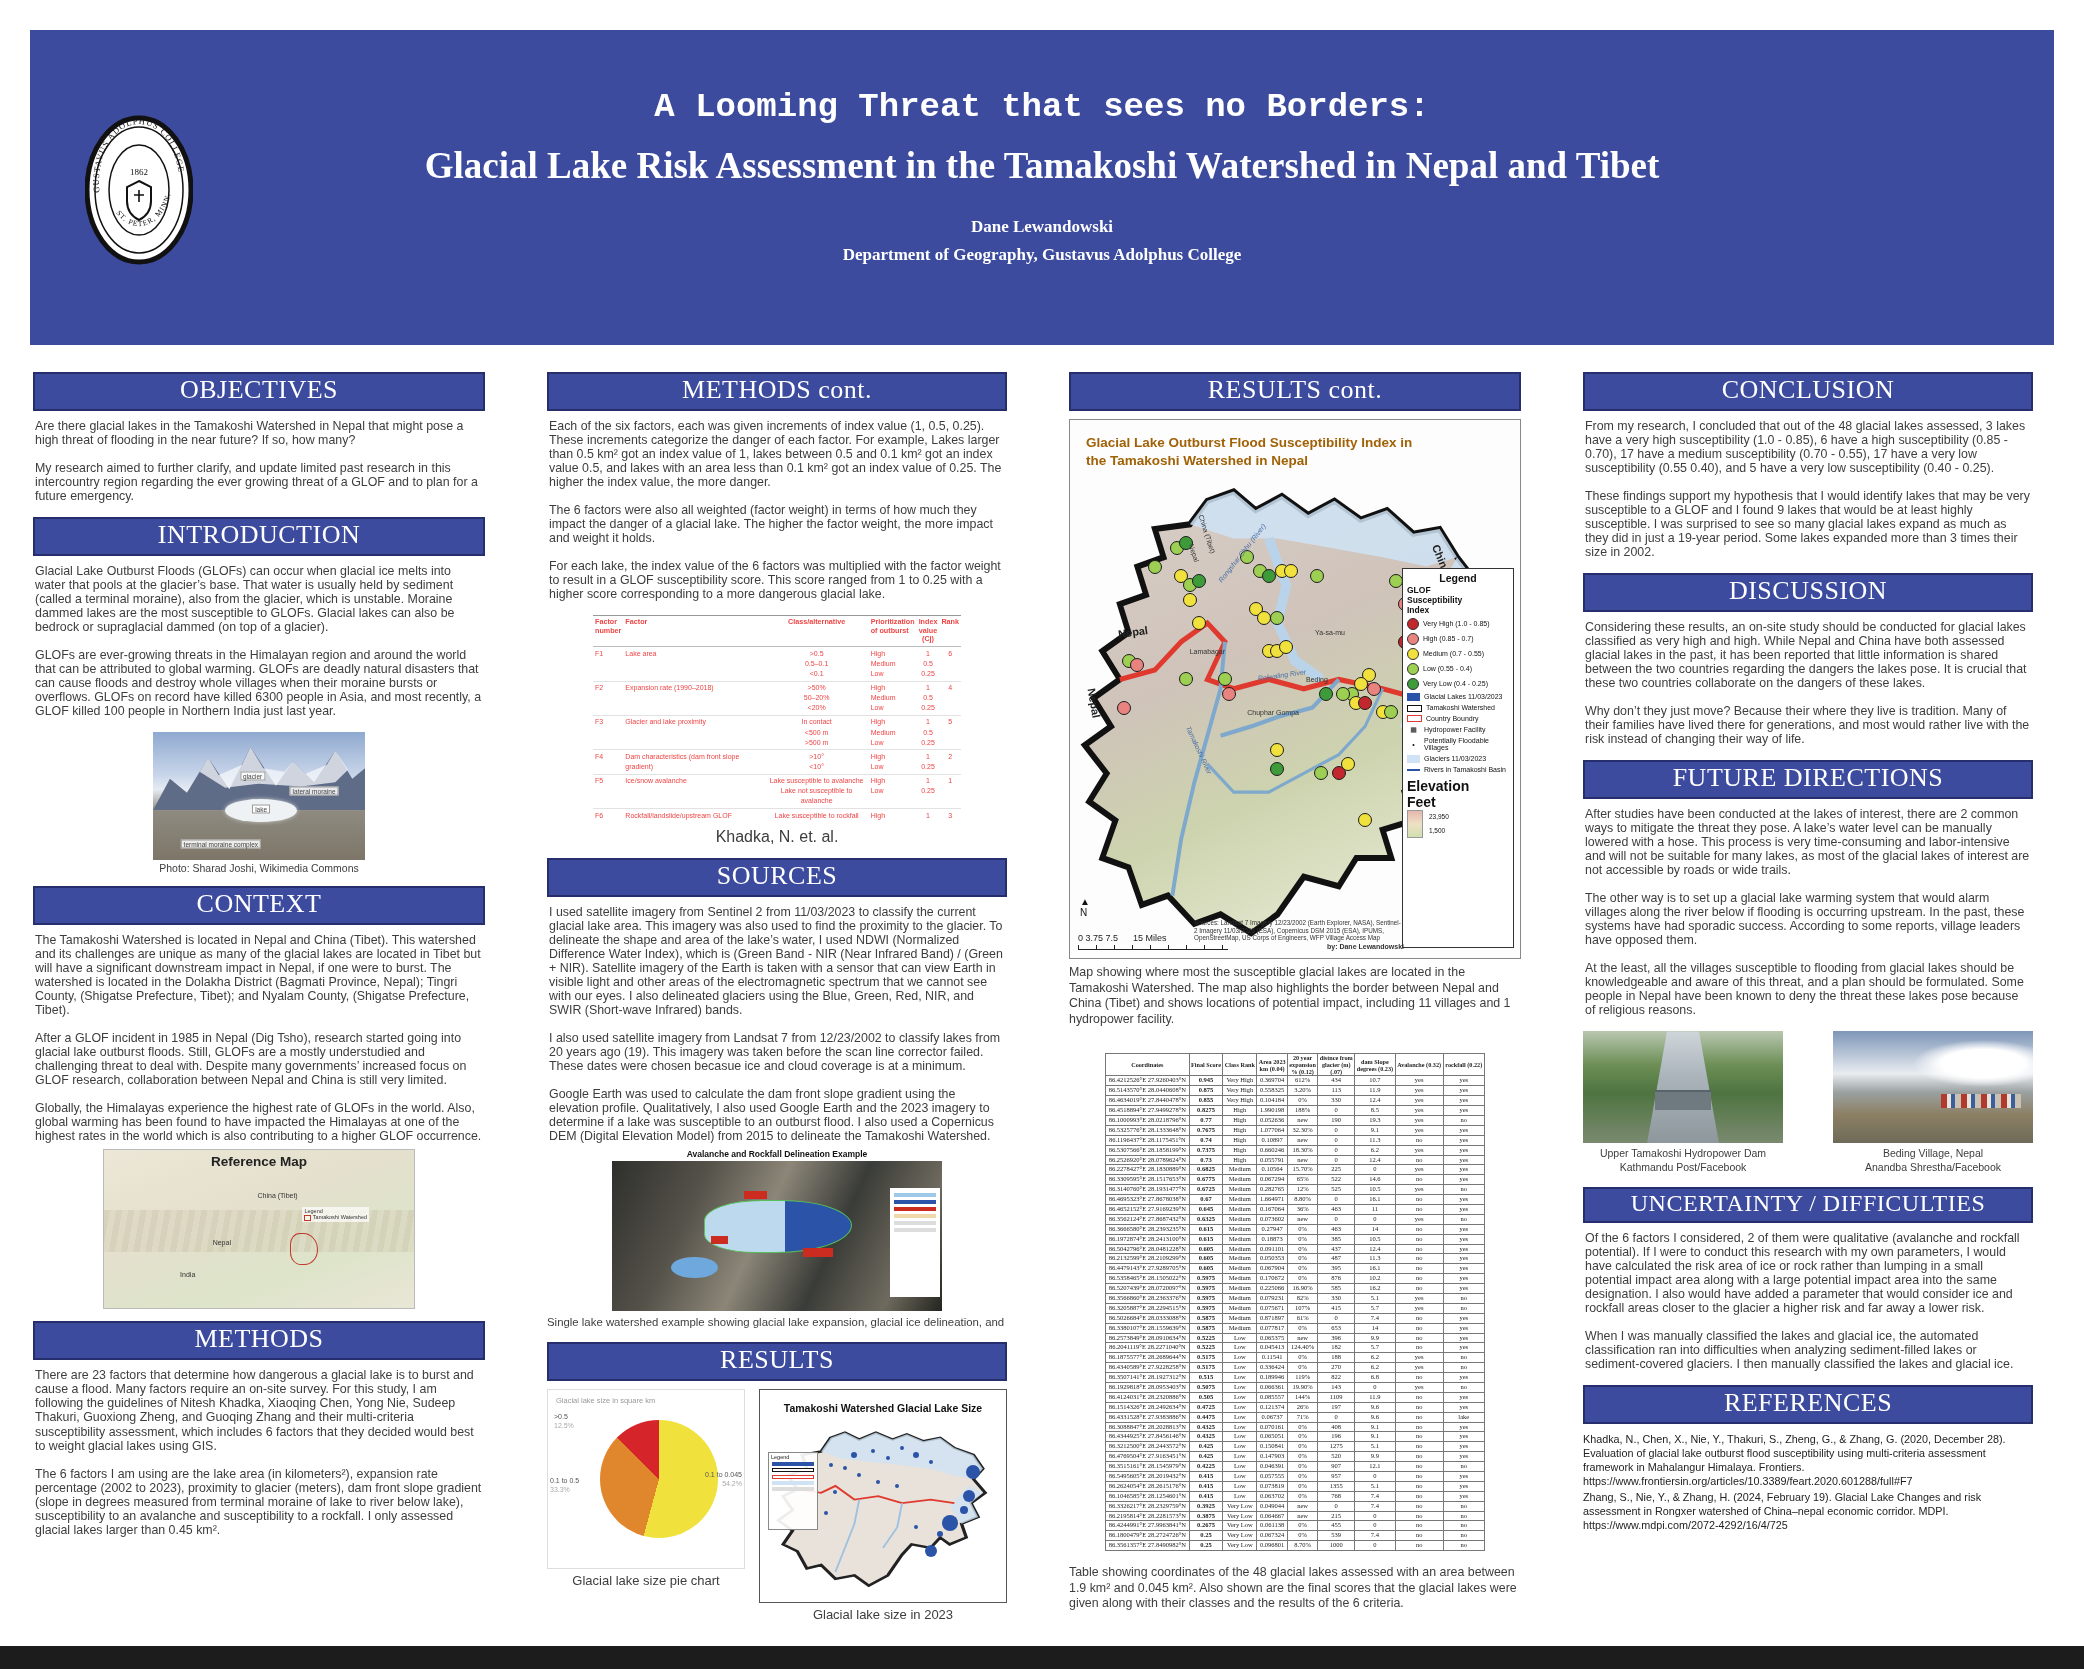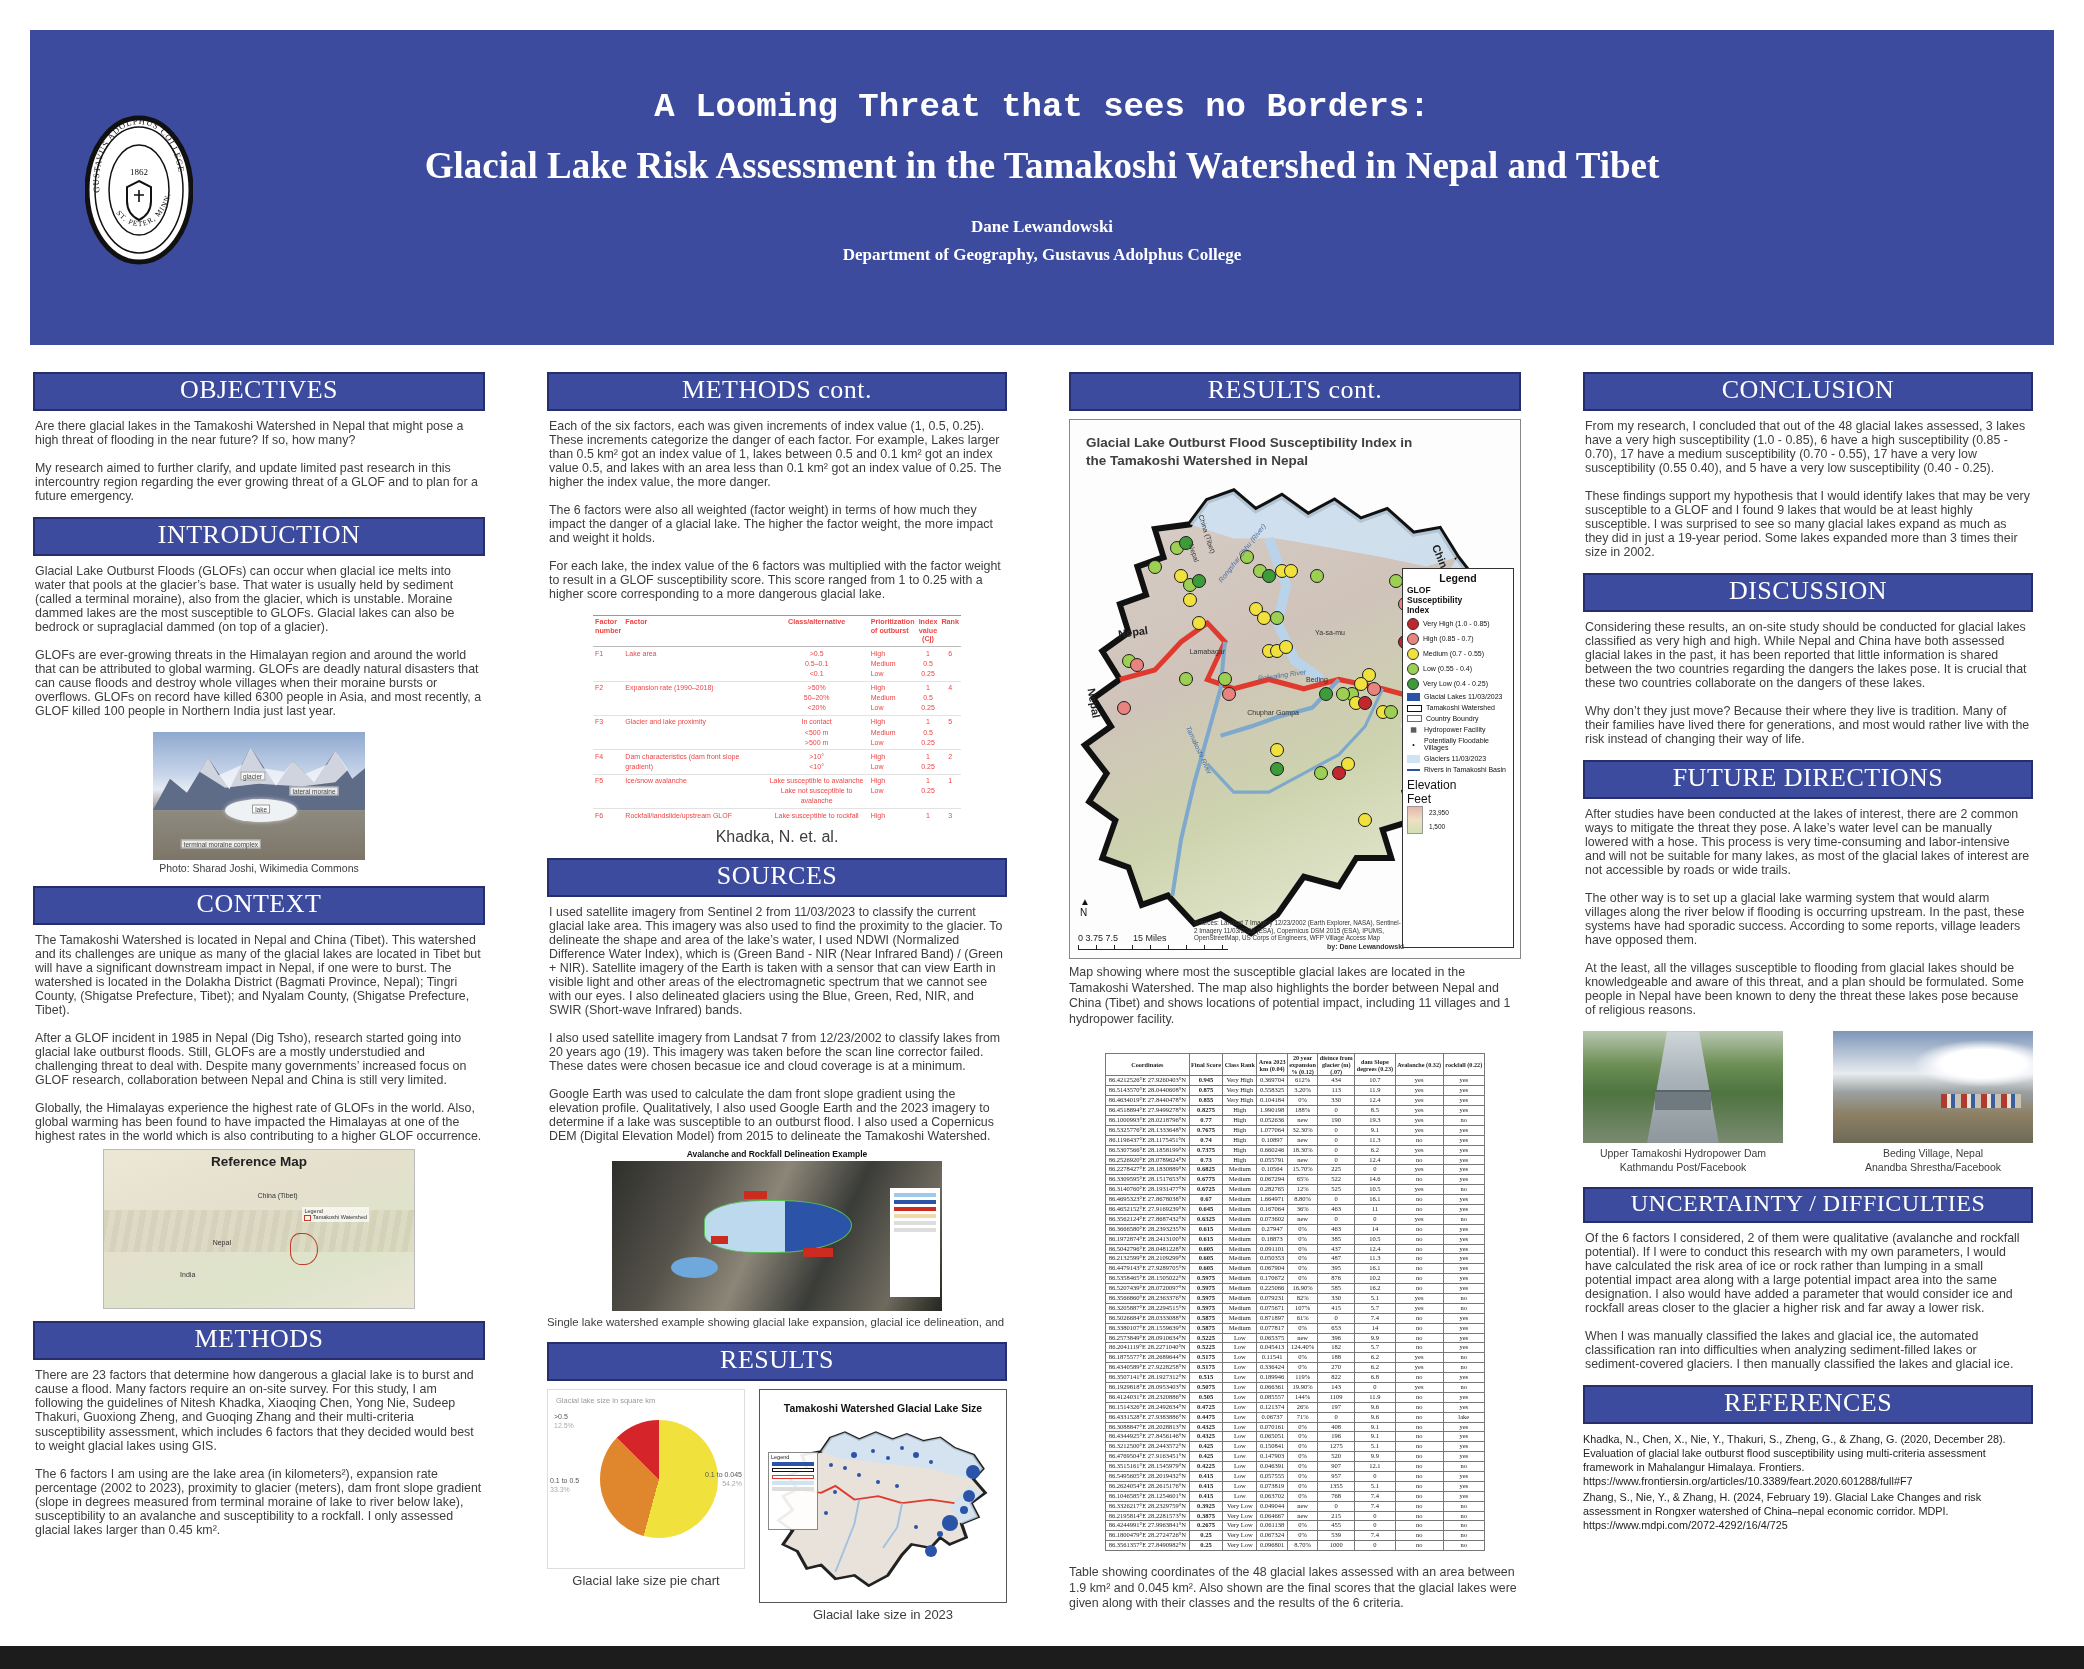--- a/index.html
+++ b/index.html
@@ -103,21 +103,21 @@
   .map23-leg{position:absolute;left:8px;top:62px;width:44px;height:74px;background:rgba(255,255,255,.92);
      border:.5px solid #888;font-size:5.5px;color:#222;padding:1px 2px;}
   .map23-leg i{display:block;height:3.5px;margin:2.5px 1px;background:#ddd;}
   .map23-leg i.a{background:#2b53a8}.map23-leg i.b{border:1px solid #111;background:#fff;height:2px}
   .map23-leg i.c{border:1px solid #e03a2f;background:#fff;height:2px}.map23-leg i.d{background:#cfe3f5}
 
   .dotB{position:absolute;border-radius:50%;background:#2b53a8;transform:translate(-50%,-50%);}
 
   
   .map-panel{position:relative;width:450px;height:538px;border:1.5px solid #888;background:#fdfdfd;overflow:hidden;}
-  .map-title{position:absolute;left:16px;top:14px;width:330px;font-size:13.5px;font-weight:bold;color:#404040;line-height:1.3;}
+  .map-title{position:absolute;left:16px;top:14px;width:330px;font-size:13.5px;font-weight:bold;color:#a16207;line-height:1.3;}
   .map-area{position:absolute;left:6px;top:62px;right:6px;bottom:6px;}
   .map-area svg{position:absolute;inset:0;width:100%;height:100%;}
   .dot{position:absolute;width:12px;height:12px;border-radius:50%;border:1.2px solid #1d1d1d;
        transform:translate(-50%,-50%);}
   .dot.vh{background:#c1272d}.dot.h{background:#e8837f}.dot.y{background:#f0e13c}
   .dot.l{background:#9ccf52}.dot.vl{background:#3e9b3a}
   .map-label{position:absolute;font-size:7px;color:#333;white-space:nowrap;transform:translate(-50%,-50%);}
   .map-label.big{font-size:11px;font-weight:bold;color:#222;}
   .map-label.water{color:#4a6fa5;font-style:italic;}
 
@@ -128,21 +128,21 @@
   .lg-row{display:flex;align-items:center;margin-top:3px;line-height:1.1;}
   .lg-row .cl{flex:none;width:10px;height:10px;border-radius:50%;border:1px solid #333;margin-right:4px;}
   .lg-row .sw{flex:none;width:13px;height:8px;margin-right:4px;display:inline-flex;align-items:center;justify-content:center;font-size:7px;}
   .sw.lake{background:#2b53a8}
   .sw.watershed{background:#fff;border:1.6px solid #111;height:5px}
   .sw.boundary{background:#fff;border:1.2px solid #e03a2f;height:5px}
   .sw.hydro{background:none}
   .sw.village{background:none}
   .sw.glacier{background:#cfe3f5}
   .sw.river{background:linear-gradient(#fff 0 40%,#2b53a8 40% 60%,#fff 60% 100%)}
-  .lg-elev-t{font-size:12px;font-weight:normal;margin-top:4px;}
+  .lg-elev-t{font-size:14px;font-weight:bold;margin-top:4px;}
   .lg-grad{width:14px;height:26px;background:linear-gradient(180deg,#e5b7ae,#efe0c4,#cfe0b0);
      display:inline-block;vertical-align:middle;margin-right:4px;border:.5px solid #999;}
   .lg-ev{display:inline-block;vertical-align:middle;font-size:6.5px;line-height:2.1;}
 
   .scalebar{position:absolute;left:8px;bottom:8px;font-size:9px;color:#222;}
   .scalebar .ticks{width:150px;height:4px;margin-top:2px;
      background:repeating-linear-gradient(90deg,#222 0 1px,#fff 1px 18px);border-bottom:1px solid #222;}
   .north{position:absolute;left:10px;bottom:40px;font-size:10px;color:#111;}
   .srcs{position:absolute;right:116px;bottom:6px;width:210px;font-size:6.3px;color:#333;line-height:1.25;}
   .srcs .by{text-align:right;font-weight:bold;font-size:7px;margin-top:1px;}

